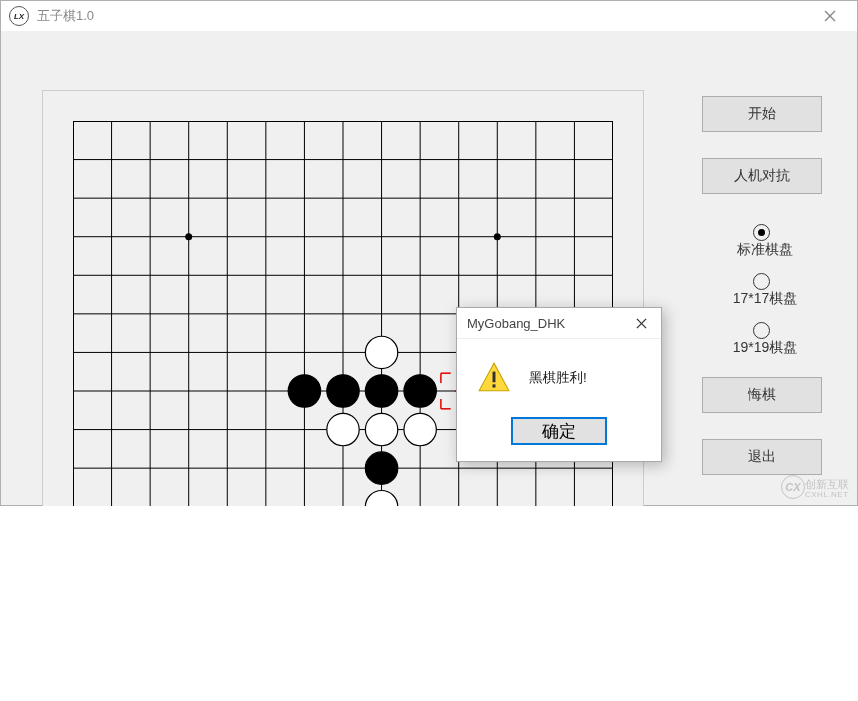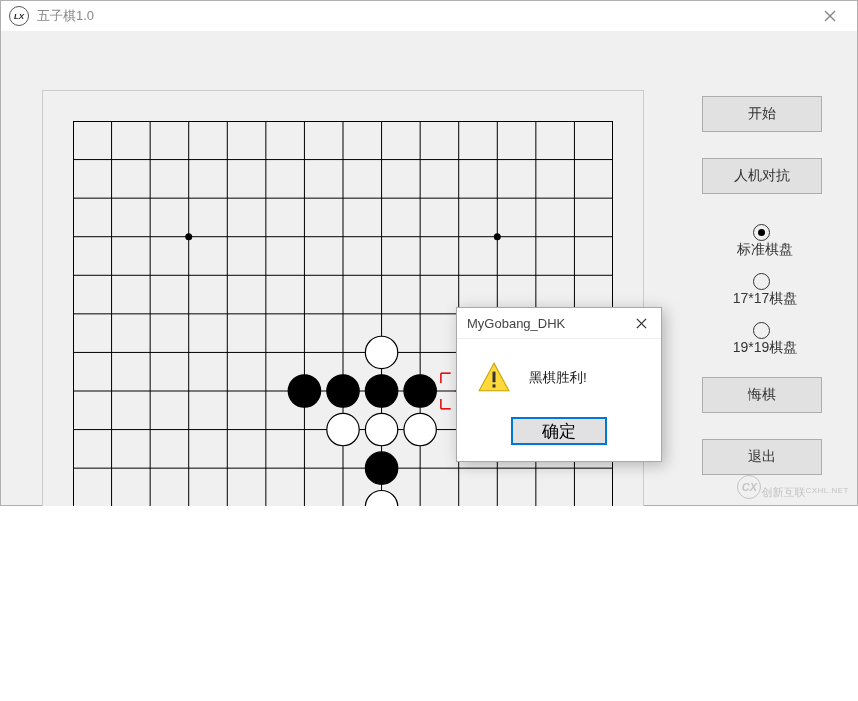--- a/index.html
+++ b/index.html
@@ -309,20 +309,20 @@
         </svg>
         <span class="dlg-msg">黑棋胜利!</span>
       </div>
       <div class="dlg-actions">
         <button class="ok-btn">确定</button>
       </div>
     </div>
 
     <div class="watermark">
       <span class="wm-badge">CX</span>
-      <span style="display:flex;flex-direction:row;line-height:1.05">
+      <span style="display:flex;flex-direction:column;line-height:1.05">
         <span>创新互联</span>
         <span style="font-size:8px;letter-spacing:.5px">CXHL.NET</span>
       </span>
     </div>
 
   </div>
 </div>
 
 </body></html>

